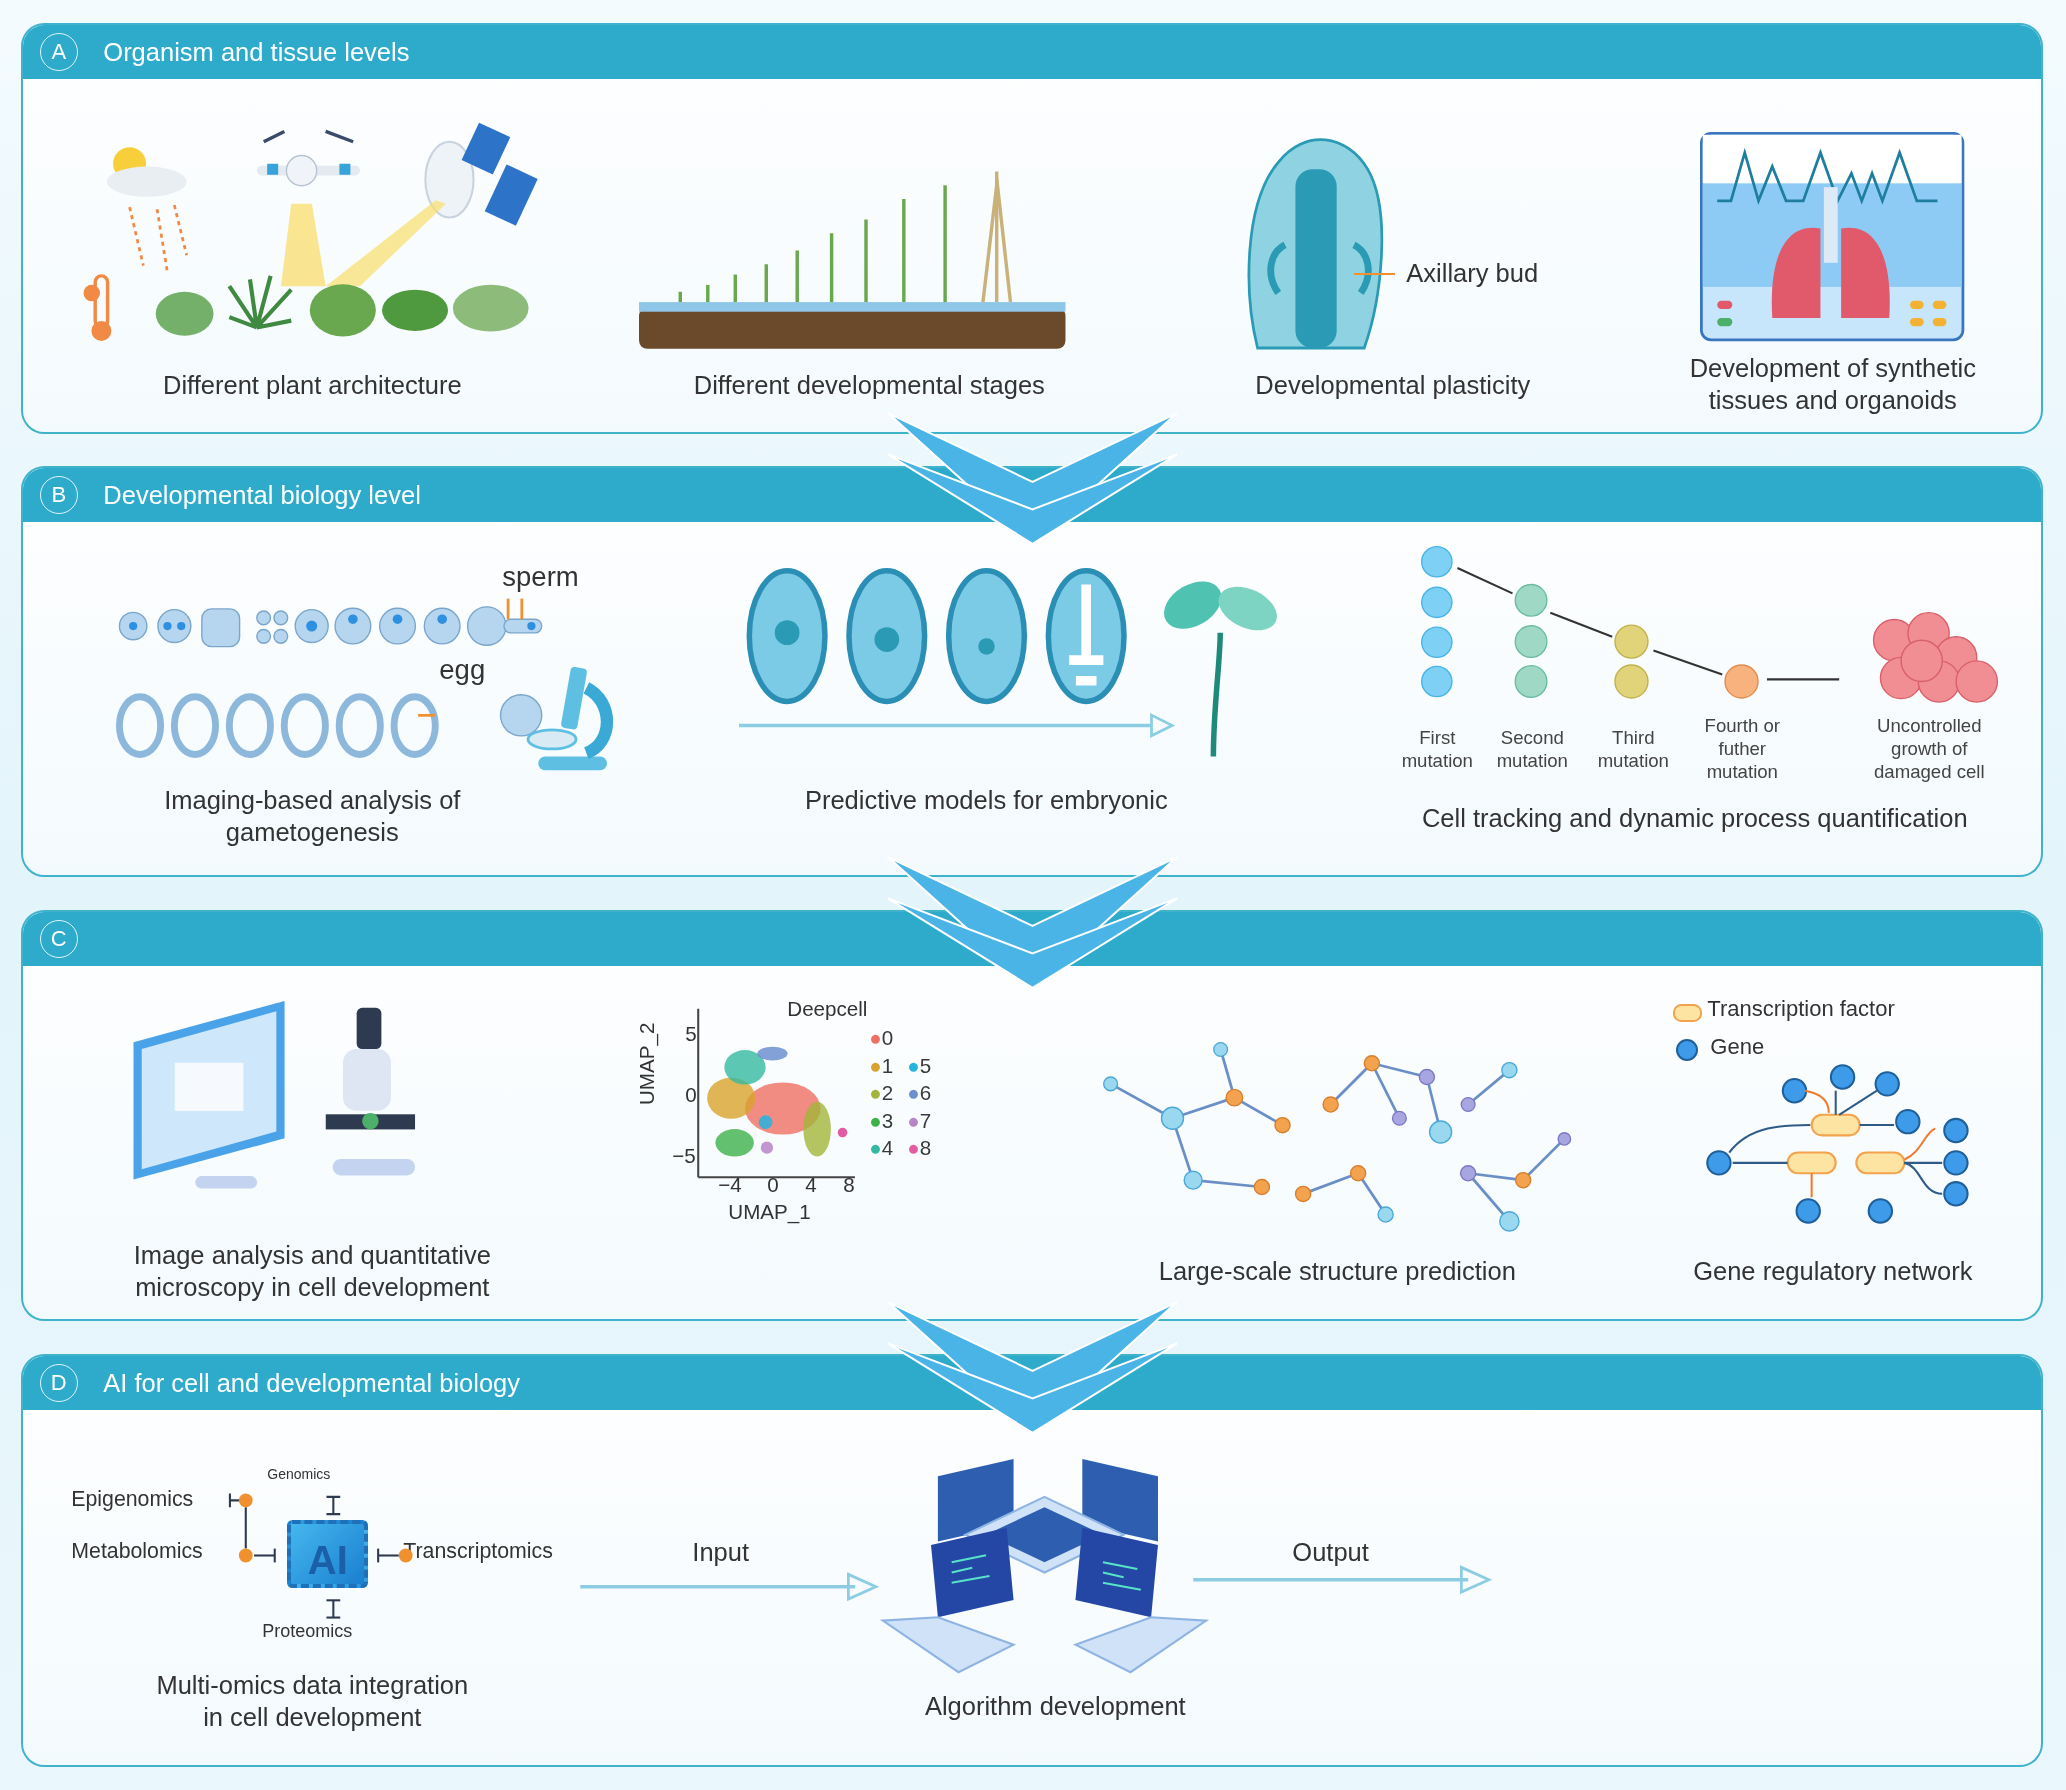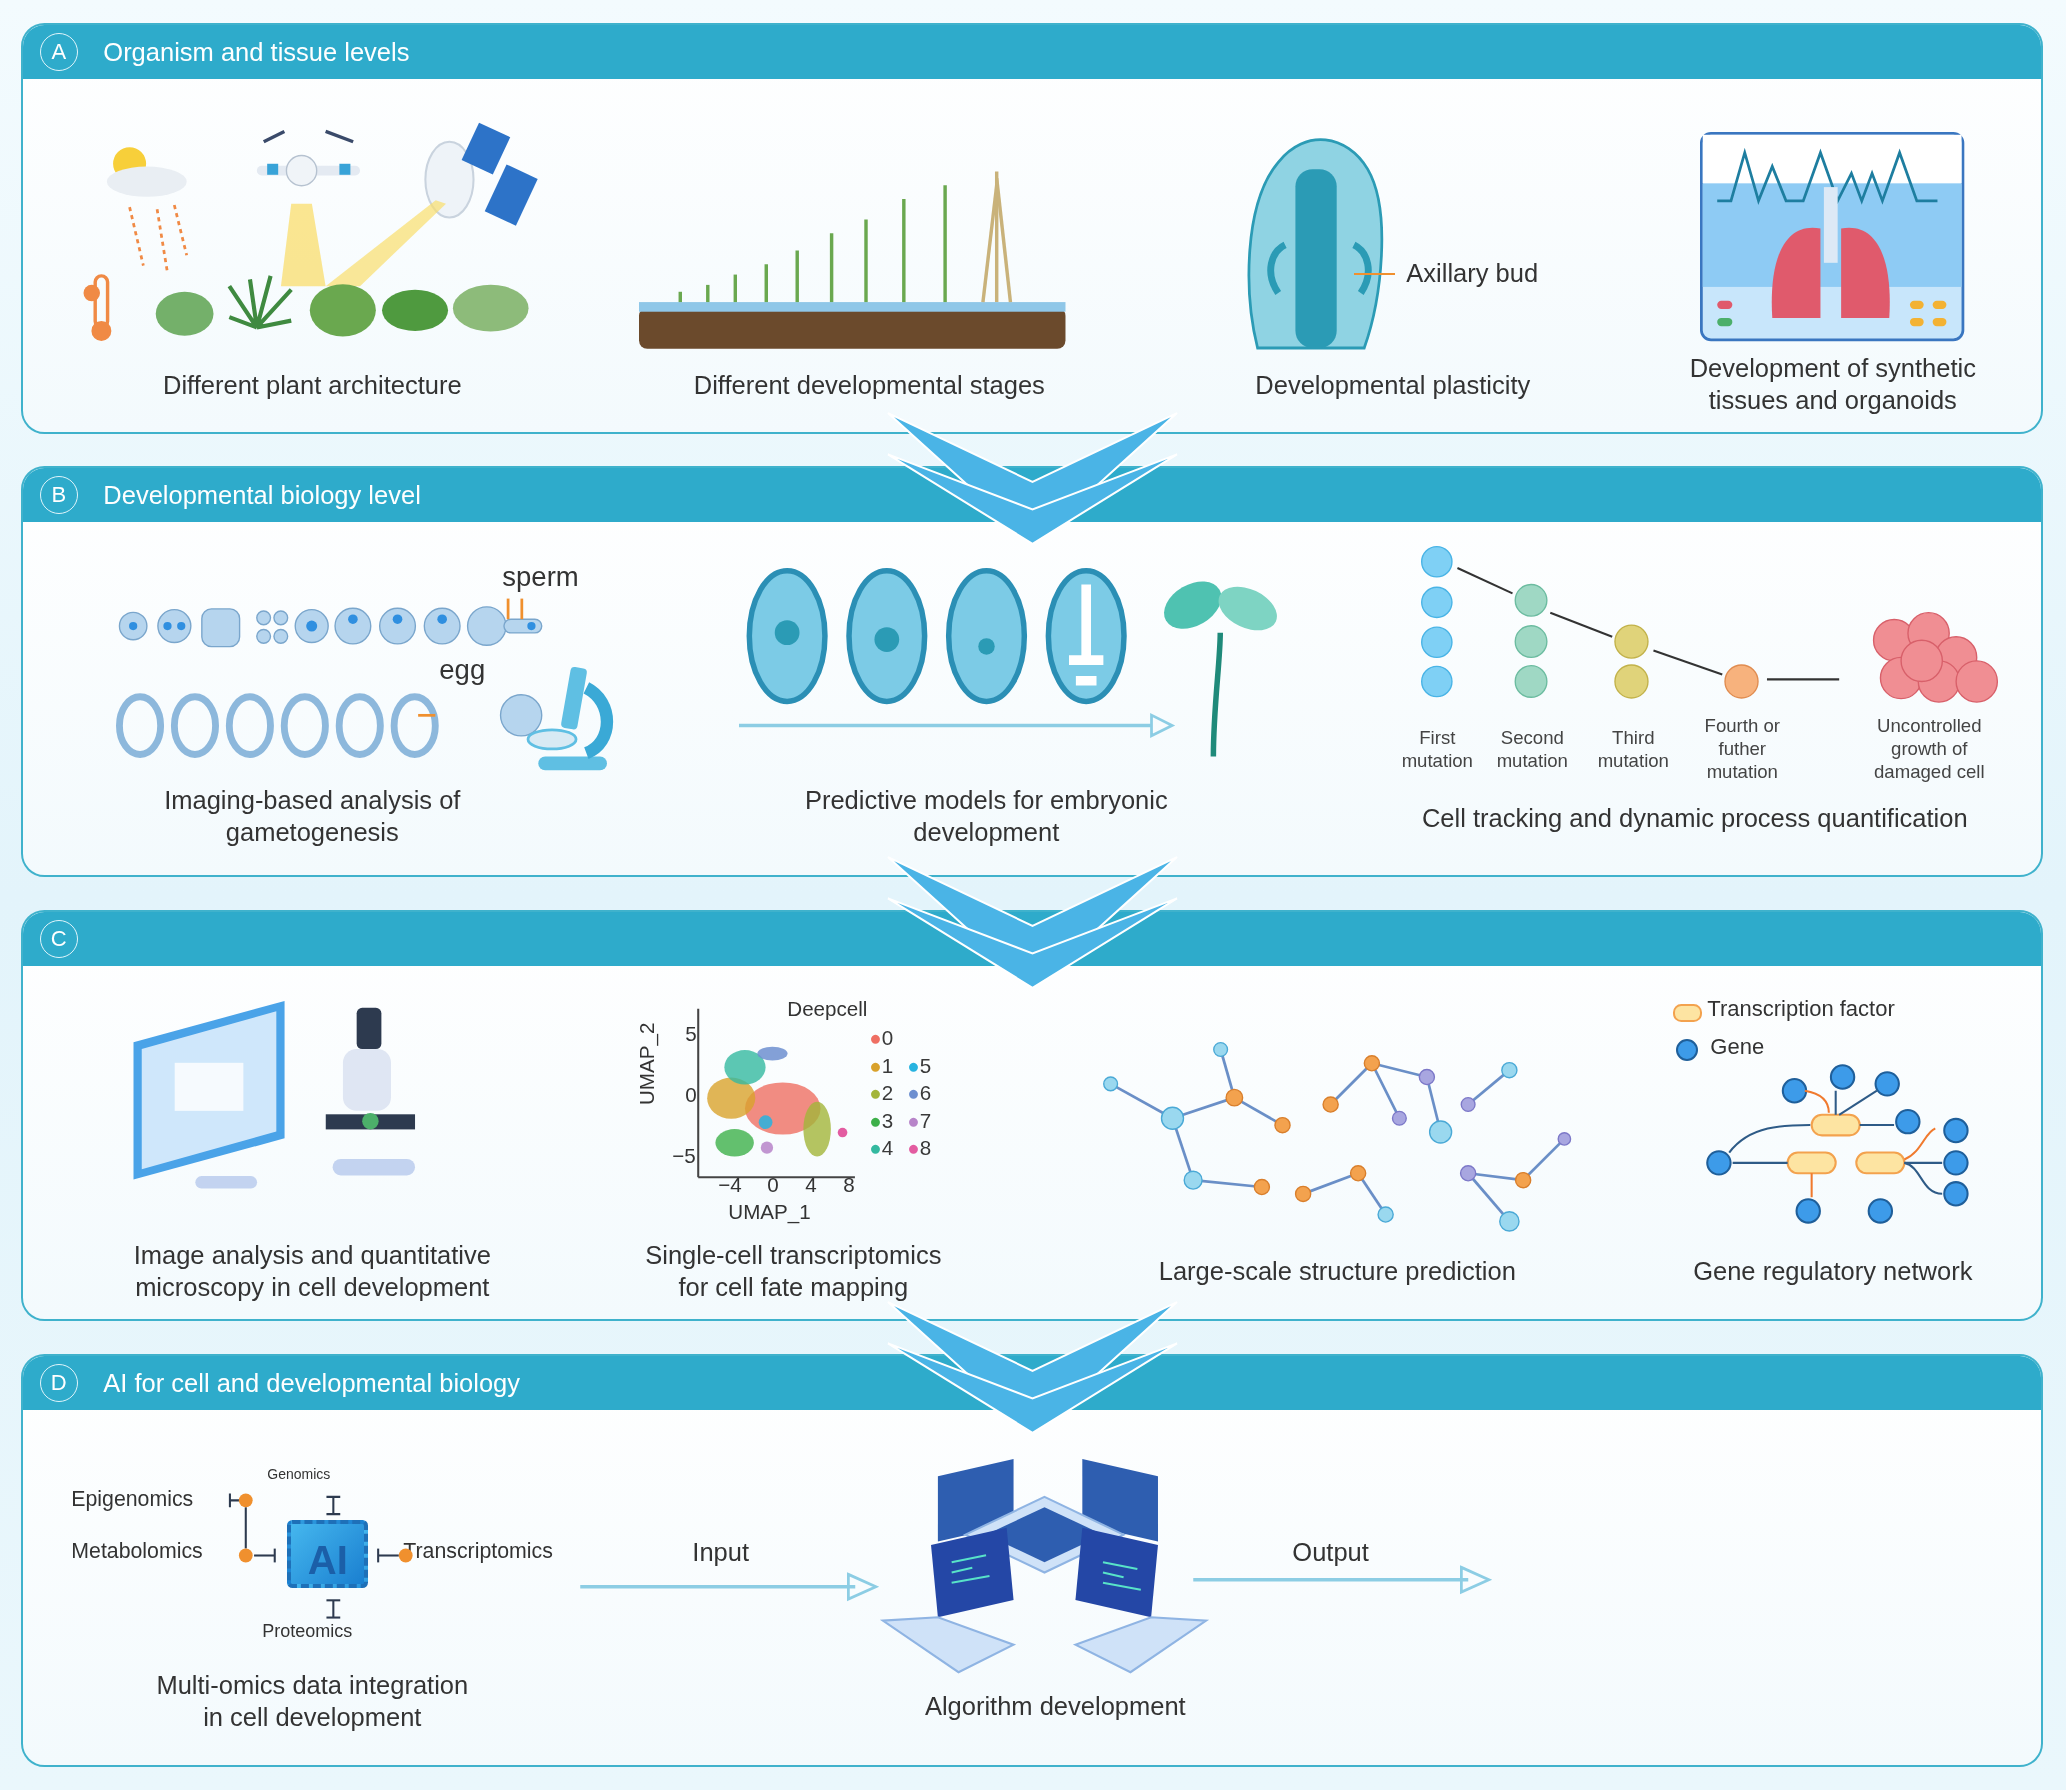--- a/index.html
+++ b/index.html
@@ -204,21 +204,20 @@
     <g>
       <path d="M690 290 C690 220 700 150 700 110" stroke="#1f8a7a" stroke-width="8" fill="none"></path>
       <ellipse cx="660" cy="70" rx="45" ry="30" fill="#4fc2b1" transform="rotate(-30 660 70)"></ellipse>
       <ellipse cx="740" cy="75" rx="45" ry="28" fill="#7ed4c3" transform="rotate(25 740 75)"></ellipse>
     </g>
     <line x1="0" y1="245" x2="600" y2="245" stroke="#8ccde4" stroke-width="5"></line>
     <polygon points="600,230 630,245 600,260" fill="none" stroke="#8ccde4" stroke-width="4"></polygon>
   </svg>
   <div class="cap" style="left:729px;top:316px;width:468px;">
     <div>Predictive models for embryonic</div>
-    <div>development</div>
   </div>
 
   <svg style="left:1376px;top:69px;" width="619" height="172" viewBox="0 0 900 250">
     <g fill="#7fd0f5" stroke="#49b4e6" stroke-width="2">
       <circle cx="55" cy="36" r="22"></circle>
         <circle cx="55" cy="95" r="22"></circle>
         <circle cx="55" cy="153" r="22"></circle>
         <circle cx="55" cy="210" r="22"></circle>
     </g>
     <g fill="#9fd8c4" stroke="#6cbca0" stroke-width="2">
@@ -345,24 +344,20 @@
     <div class="abs" style="left:0;top:0;"><span style="color:#ef6f63">●</span><span>0</span></div>
     <div class="abs" style="left:0;top:27.5px;"><span style="color:#d9a22c">●</span><span>1</span></div>
     <div class="abs" style="left:0;top:55px;"><span style="color:#a3b53a">●</span><span>2</span></div>
     <div class="abs" style="left:0;top:83px;"><span style="color:#3db04a">●</span><span>3</span></div>
     <div class="abs" style="left:0;top:110px;"><span style="color:#34b9a0">●</span><span>4</span></div>
     <div class="abs" style="left:38px;top:27.5px;"><span style="color:#27b3e0">●</span><span>5</span></div>
     <div class="abs" style="left:38px;top:55px;"><span style="color:#6d8fd0">●</span><span>6</span></div>
     <div class="abs" style="left:38px;top:83px;"><span style="color:#b784c9">●</span><span>7</span></div>
     <div class="abs" style="left:38px;top:110px;"><span style="color:#e35ca1">●</span><span>8</span></div>
   </div>
-  <div class="cap" style="left:550px;top:327px;width:440px;">
-    <div>Single-cell transcriptomics</div>
-    <div>for cell fate mapping</div>
-  </div>
 
   <svg style="left:1060px;top:110px;" width="509" height="220" viewBox="0 0 740 320">
     <g stroke="#6a8fc7" stroke-width="4">
       <line x1="40" y1="90" x2="130" y2="140"></line>
         <line x1="130" y1="140" x2="220" y2="110"></line>
         <line x1="130" y1="140" x2="160" y2="230"></line>
       <line x1="220" y1="110" x2="290" y2="150"></line>
         <line x1="220" y1="110" x2="200" y2="40"></line>
         <line x1="160" y1="230" x2="260" y2="240"></line>
       <line x1="360" y1="120" x2="420" y2="60"></line>

